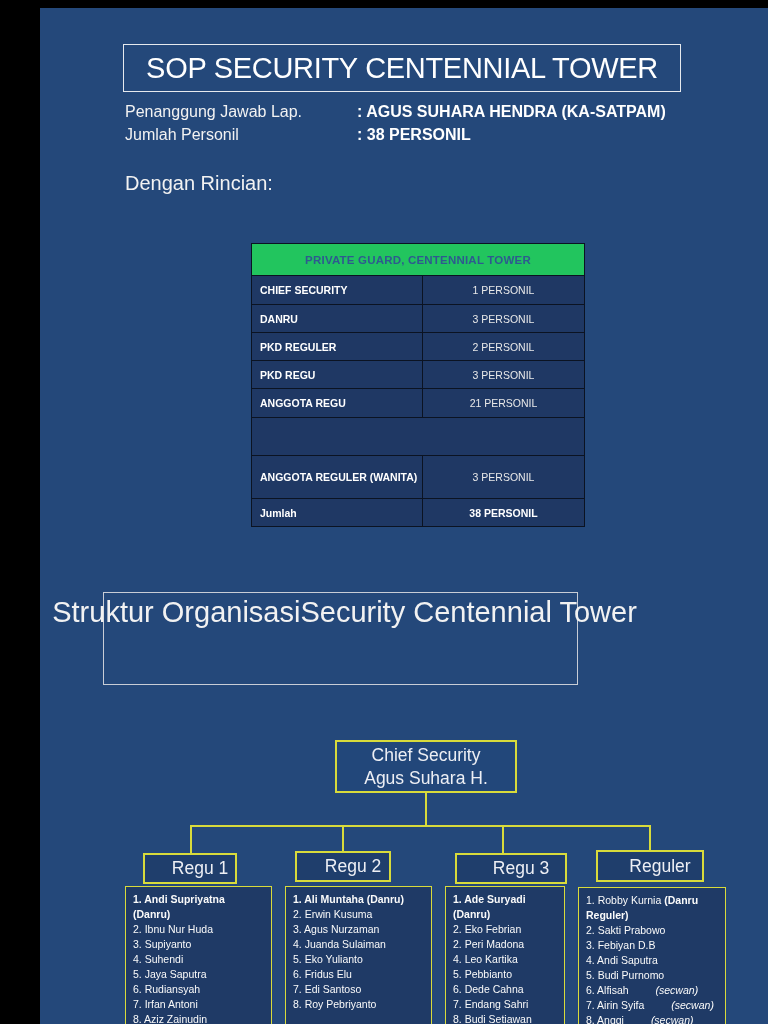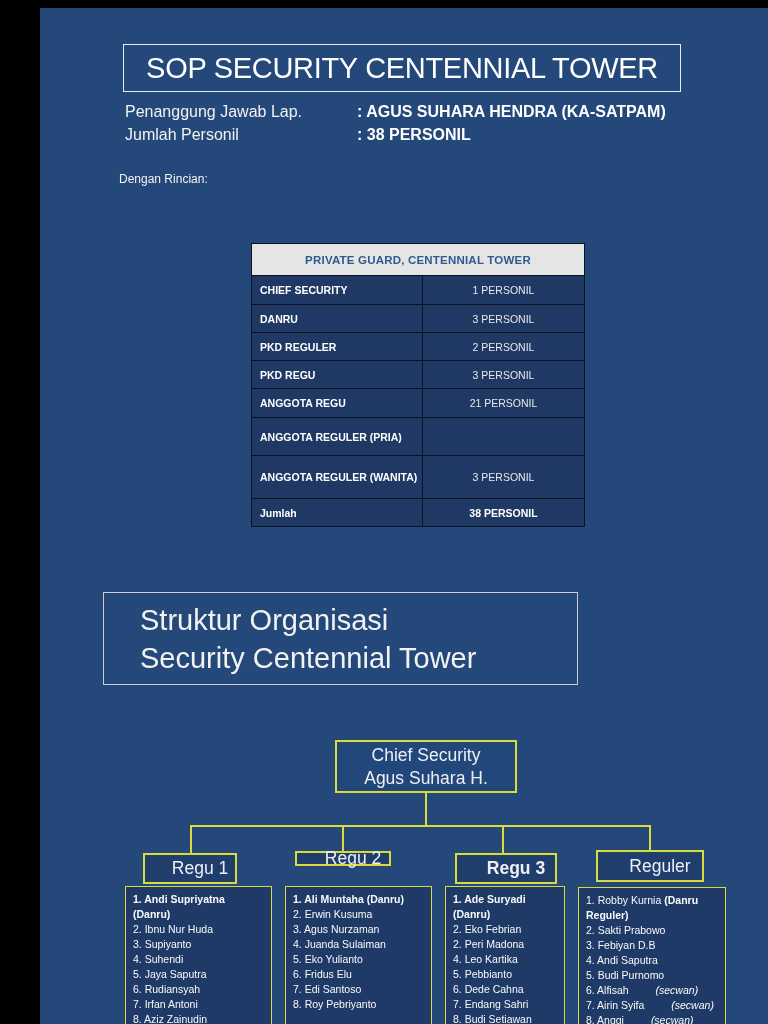--- a/index.html
+++ b/index.html
@@ -9,49 +9,49 @@
 
   
   .title-box{position:absolute;left:83px;top:36px;width:556px;height:46px;border:1.5px solid #E6E9EE;
     display:flex;align-items:center;justify-content:center;}
   .title-box h1{margin:0;font-size:29px;font-weight:normal;letter-spacing:-0.3px;color:#FFFFFF;white-space:nowrap;}
 
   
   .info-row{position:absolute;left:85px;width:600px;height:20px;font-size:16px;color:#F2F2F2;}
   .info-row .lbl{position:absolute;left:0;top:0;}
   .info-row .val{position:absolute;left:232px;top:0;font-weight:bold;color:#FFFFFF;white-space:nowrap;}
-  .rincian{position:absolute;left:79px;top:164px;font-size:12px;color:#F2F2F2;}
+  .rincian{position:absolute;left:85px;top:164px;font-size:20px;color:#F2F2F2;}
 
   
   .ptable{position:absolute;left:211px;top:235px;width:334px;border:1.5px solid #0B1322;box-sizing:border-box;}
-  .tbl-header{height:31px;background:#e5e5e5;color:#2E5A8F;font-weight:bold;font-size:11.5px;
+  .tbl-header{height:31px;background:#22c55e;color:#2E5A8F;font-weight:bold;font-size:11.5px;
     display:flex;align-items:center;justify-content:center;letter-spacing:.2px;border-bottom:1.5px solid #0B1322;}
   .tbl-row{display:flex;background:#1F3864;border-bottom:1.5px solid #0B1322;height:27px;}
   .tbl-row:last-child{border-bottom:none;}
   .tbl-row:nth-child(1),.tbl-row:nth-child(5){height:28px;}
   .tbl-row:nth-child(6){height:37px;}
   .tbl-row:nth-child(7){height:42px;}
   .tbl-label{width:171px;box-sizing:border-box;padding-left:8px;display:flex;align-items:center;
     font-size:10.5px;font-weight:bold;color:#FFFFFF;border-right:1.5px solid #0B1322;}
   .tbl-value{flex:1;display:flex;align-items:center;justify-content:center;font-size:10.5px;color:#E9E9E9;}
   .tbl-row:last-child .tbl-value{font-weight:bold;color:#FFFFFF;}
 
   
   .section-box{position:absolute;left:63px;top:584px;width:475px;height:93px;border:1px solid #C8CDD6;
-    display:flex;flex-direction:column;justify-content:center;padding-left:36px;box-sizing:border-box;}
+    display:flex;justify-content:center;padding-left:8px;box-sizing:border-box;}
   .section-box div{font-size:29px;color:#F2F2F2;line-height:38px;white-space:nowrap;}
 
   
   .org-box{position:absolute;box-sizing:border-box;border:2px solid #D8DB3B;background:#1F3E6C;
     display:flex;flex-direction:column;align-items:center;justify-content:center;color:#EDEFF4;}
   .chief{left:295px;top:732px;width:182px;height:53px;font-size:17.5px;line-height:23px;background:#22477A;}
   .grp-head{font-size:17.5px;padding-left:20px;}
   .grp-head.g1{left:103px;top:845px;width:94px;height:31px;}
-  .grp-head.g2{left:255px;top:843px;width:96px;height:15px;}
-  .grp-head.g3{left:415px;top:845px;width:102px;height:31px;font-weight:bold;}
+  .grp-head.g2{left:255px;top:843px;width:96px;height:31px;}
+  .grp-head.g3{left:415px;top:845px;width:112px;height:31px;}
   .grp-head.g4{left:556px;top:842px;width:108px;height:32px;}
 
   .conn{position:absolute;background:#D8DB3B;}
   .conn.v{width:2px;}
   .conn.h{height:2px;}
 
   .grp-list{position:absolute;box-sizing:border-box;border:1.5px solid #D8DB3B;background:#1F3A66;
     padding:5px 7px;color:#FAFAFA;font-size:10.5px;line-height:15px;height:160px;}
   .grp-list.l1{left:85px;top:878px;width:147px;}
   .grp-list.l2{left:245px;top:878px;width:147px;}
@@ -97,21 +97,20 @@
           </div>
           <div class="tbl-row">
             <div class="tbl-label">PKD REGU</div>
             <div class="tbl-value">3 PERSONIL</div>
           </div>
           <div class="tbl-row">
             <div class="tbl-label">ANGGOTA REGU</div>
             <div class="tbl-value">21 PERSONIL</div>
           </div>
           <div class="tbl-row">
-            <div class="tbl-label">ANGGOTA REGULER (PRIA)</div>
           </div>
           <div class="tbl-row">
             <div class="tbl-label">ANGGOTA REGULER (WANITA)</div>
             <div class="tbl-value">3 PERSONIL</div>
           </div>
           <div class="tbl-row">
             <div class="tbl-label">Jumlah</div>
             <div class="tbl-value">38 PERSONIL</div>
           </div>
         </div>

